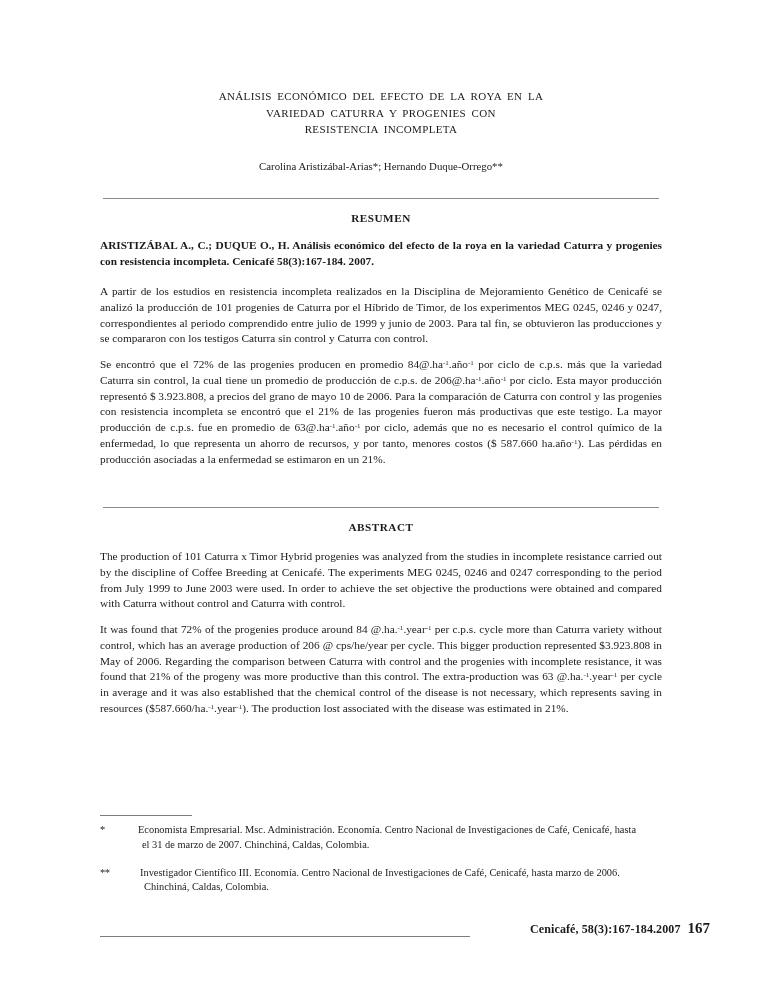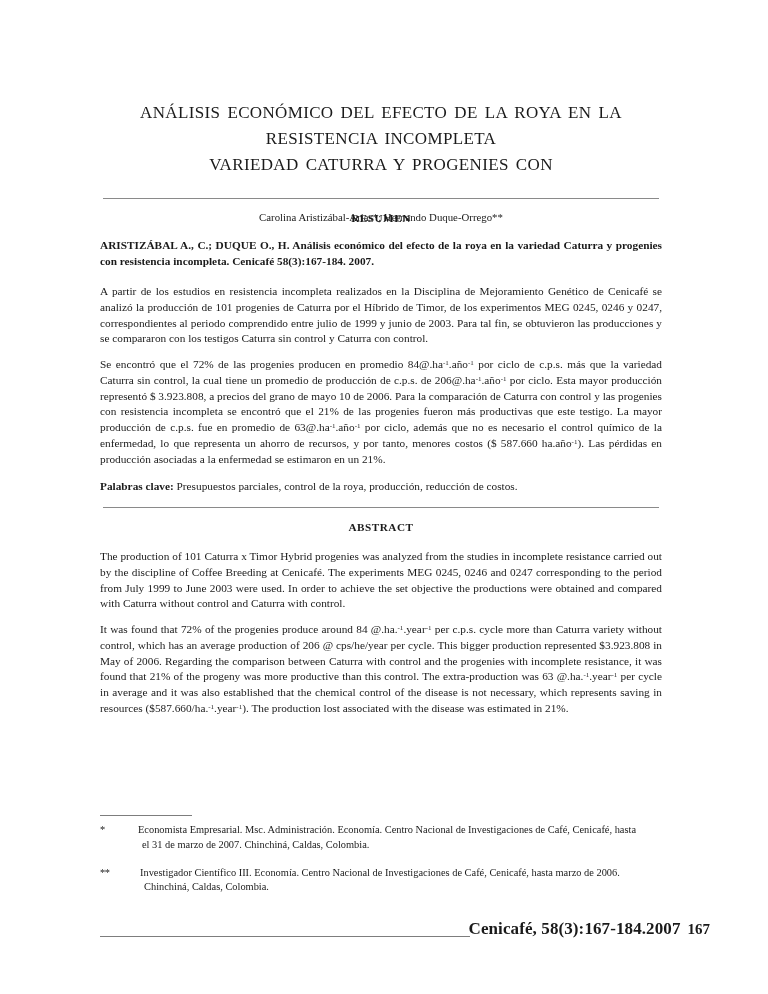--- a/index.html
+++ b/index.html
@@ -29,25 +29,25 @@
   
   .col {
     position: absolute;
     left: 100px;
     width: 562px;
   }
 
   
   .title-block { top: 84px; text-align: center; }
   .doc-title {
-    font-size: 17px;
+    font-size: 11px;
     font-weight: 400;
     line-height: 1.52;
     letter-spacing: 0.35px;
-    margin: 16px;
+    margin: 4px;
     word-spacing: 2.5px;
   }
   .doc-title .tline { display: block; }
 
   .authors {
     margin: 0;
     padding-top: 17px;
     font-size: 10.8px;
     line-height: 1.3;
     text-align: center;
@@ -132,54 +132,53 @@
   
   .footer {
     position: absolute;
     right: 58px;
     top: 919px;
     text-align: right;
     white-space: nowrap;
   }
   .footer .cite {
     font-weight: bold;
-    font-size: 17px;
+    font-size: 12px;
     letter-spacing: 0.1px;
   }
   .footer .pageno {
     font-weight: bold;
     font-size: 15px;
     margin-left: 7px;
   }
 </style>
 </head>
 <body>
 
 <div class="page">
 
   <div class="col title-block">
     <h1 class="doc-title">
       <span class="tline">ANÁLISIS ECONÓMICO DEL EFECTO DE LA ROYA EN LA</span>
+      <span class="tline">VARIEDAD CATURRA Y PROGENIES CON</span>
       <span class="tline">RESISTENCIA INCOMPLETA</span>
-      <span class="tline">VARIEDAD CATURRA Y PROGENIES CON</span>
     </h1>
     <p class="authors">Carolina Aristizábal-Arias*; Hernando Duque-Orrego**</p>
   </div>
 
   <hr class="rule rule-top">
 
   <div class="col section-head head-resumen">RESUMEN</div>
 
   <p class="col body bold citation">ARISTIZÁBAL A., C.; DUQUE O., H. Análisis económico del efecto de la roya en la variedad Caturra y progenies con resistencia incompleta. Cenicafé 58(3):167-184. 2007.</p>
 
   <p class="col body para-es-1">A partir de los estudios en resistencia incompleta realizados en la Disciplina de Mejoramiento Genético de Cenicafé se analizó la producción de 101 progenies de Caturra por el Híbrido de Timor, de los experimentos MEG 0245, 0246 y 0247, correspondientes al periodo comprendido entre julio de 1999 y junio de 2003. Para tal fin, se obtuvieron las producciones y se compararon con los testigos Caturra sin control y Caturra con control.</p>
 
   <p class="col body para-es-2"><span>Se encontró que el 72% de las progenies producen en promedio 84@.ha</span><sup>-1</sup><span>.año</span><sup>-1</sup><span> por ciclo de c.p.s. más que la variedad Caturra sin control, la cual tiene un promedio de producción de c.p.s. de 206@.ha</span><sup>-1</sup><span>.año</span><sup>-1</sup><span> por ciclo. Esta mayor producción representó $ 3.923.808, a precios del grano de mayo 10 de 2006. Para la comparación de Caturra con control y las progenies con resistencia incompleta se encontró que el 21% de las progenies fueron más productivas que este testigo. La mayor producción de c.p.s. fue en promedio de 63@.ha</span><sup>-1</sup><span>.año</span><sup>-1</sup><span> por ciclo, además que no es necesario el control químico de la enfermedad, lo que representa un ahorro de recursos, y por tanto, menores costos ($ 587.660 ha.año</span><sup>-1</sup><span>). Las pérdidas en producción asociadas a la enfermedad se estimaron en un 21%.</span></p>
 
-  <p class="col body palabras"><span class="lead">Palabras clave:</span><span> Presupuestos parciales, control de la roya, producción, reducción de costos.</span></p>
 
   <hr class="rule rule-mid">
 
   <div class="col section-head head-abstract">ABSTRACT</div>
 
   <p class="col body para-en-1">The production of 101 Caturra x Timor Hybrid progenies was analyzed from the studies in incomplete resistance carried out by the discipline of Coffee Breeding at Cenicafé. The experiments MEG 0245, 0246 and 0247 corresponding to the period from July 1999 to June 2003 were used. In order to achieve the set objective the productions were obtained and compared with Caturra without control and Caturra with control.</p>
 
   <p class="col body para-en-2"><span>It was found that 72% of the progenies produce around 84 @.ha.</span><sup>-1</sup><span>.year</span><sup>-1</sup><span> per c.p.s. cycle more than Caturra variety without control, which has an average production of 206 @ cps/he/year per cycle. This bigger production represented $3.923.808 in May of 2006. Regarding the comparison between Caturra with control and the progenies with incomplete resistance, it was found that 21% of the progeny was more productive than this control. The extra-production was 63 @.ha.</span><sup>-1</sup><span>.year</span><sup>-1</sup><span> per cycle in average and it was also established that the chemical control of the disease is not necessary, which represents saving in resources ($587.660/ha.</span><sup>-1</sup><span>.year</span><sup>-1</sup><span>). The production lost associated with the disease was estimated in 21%.</span></p>
 
 

